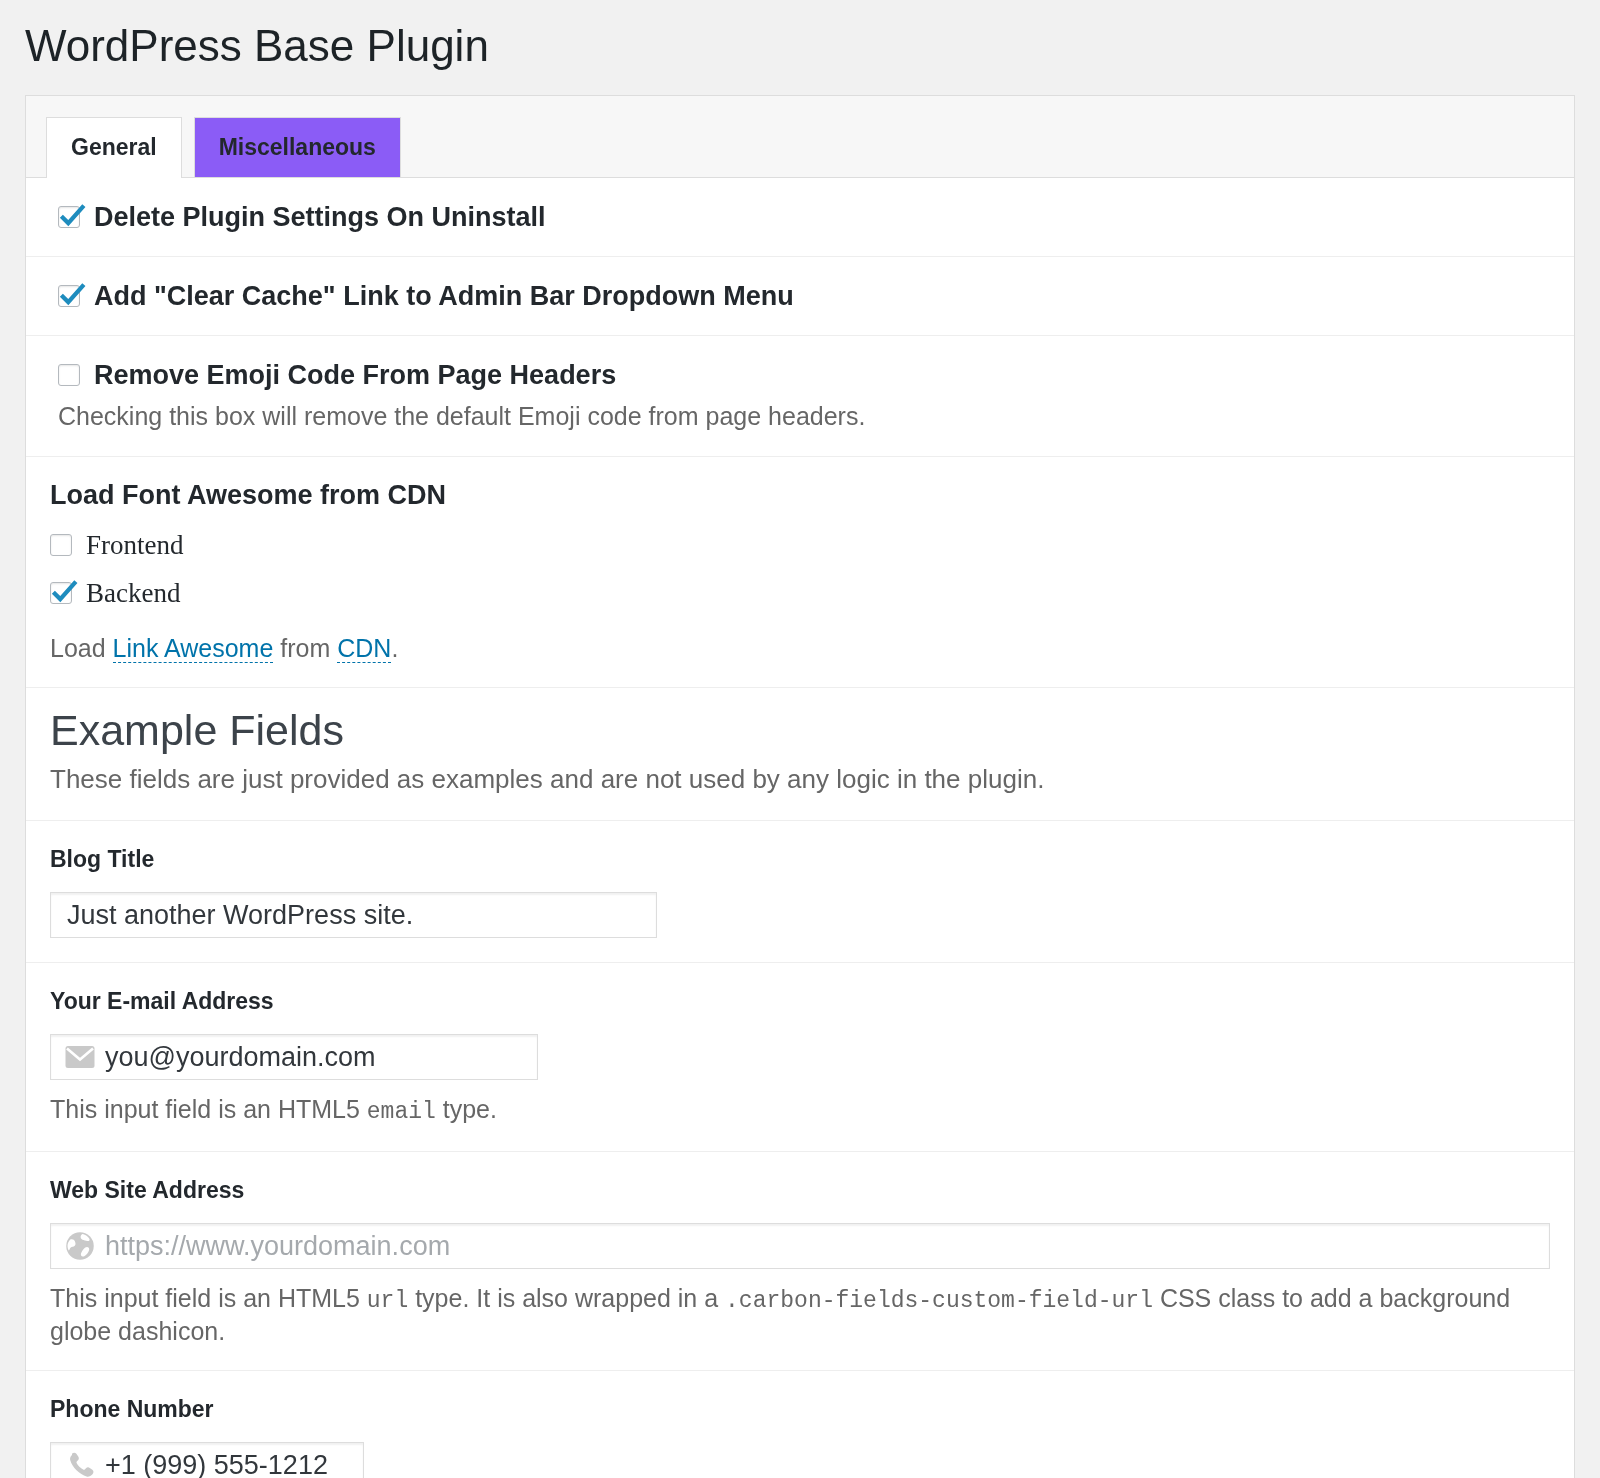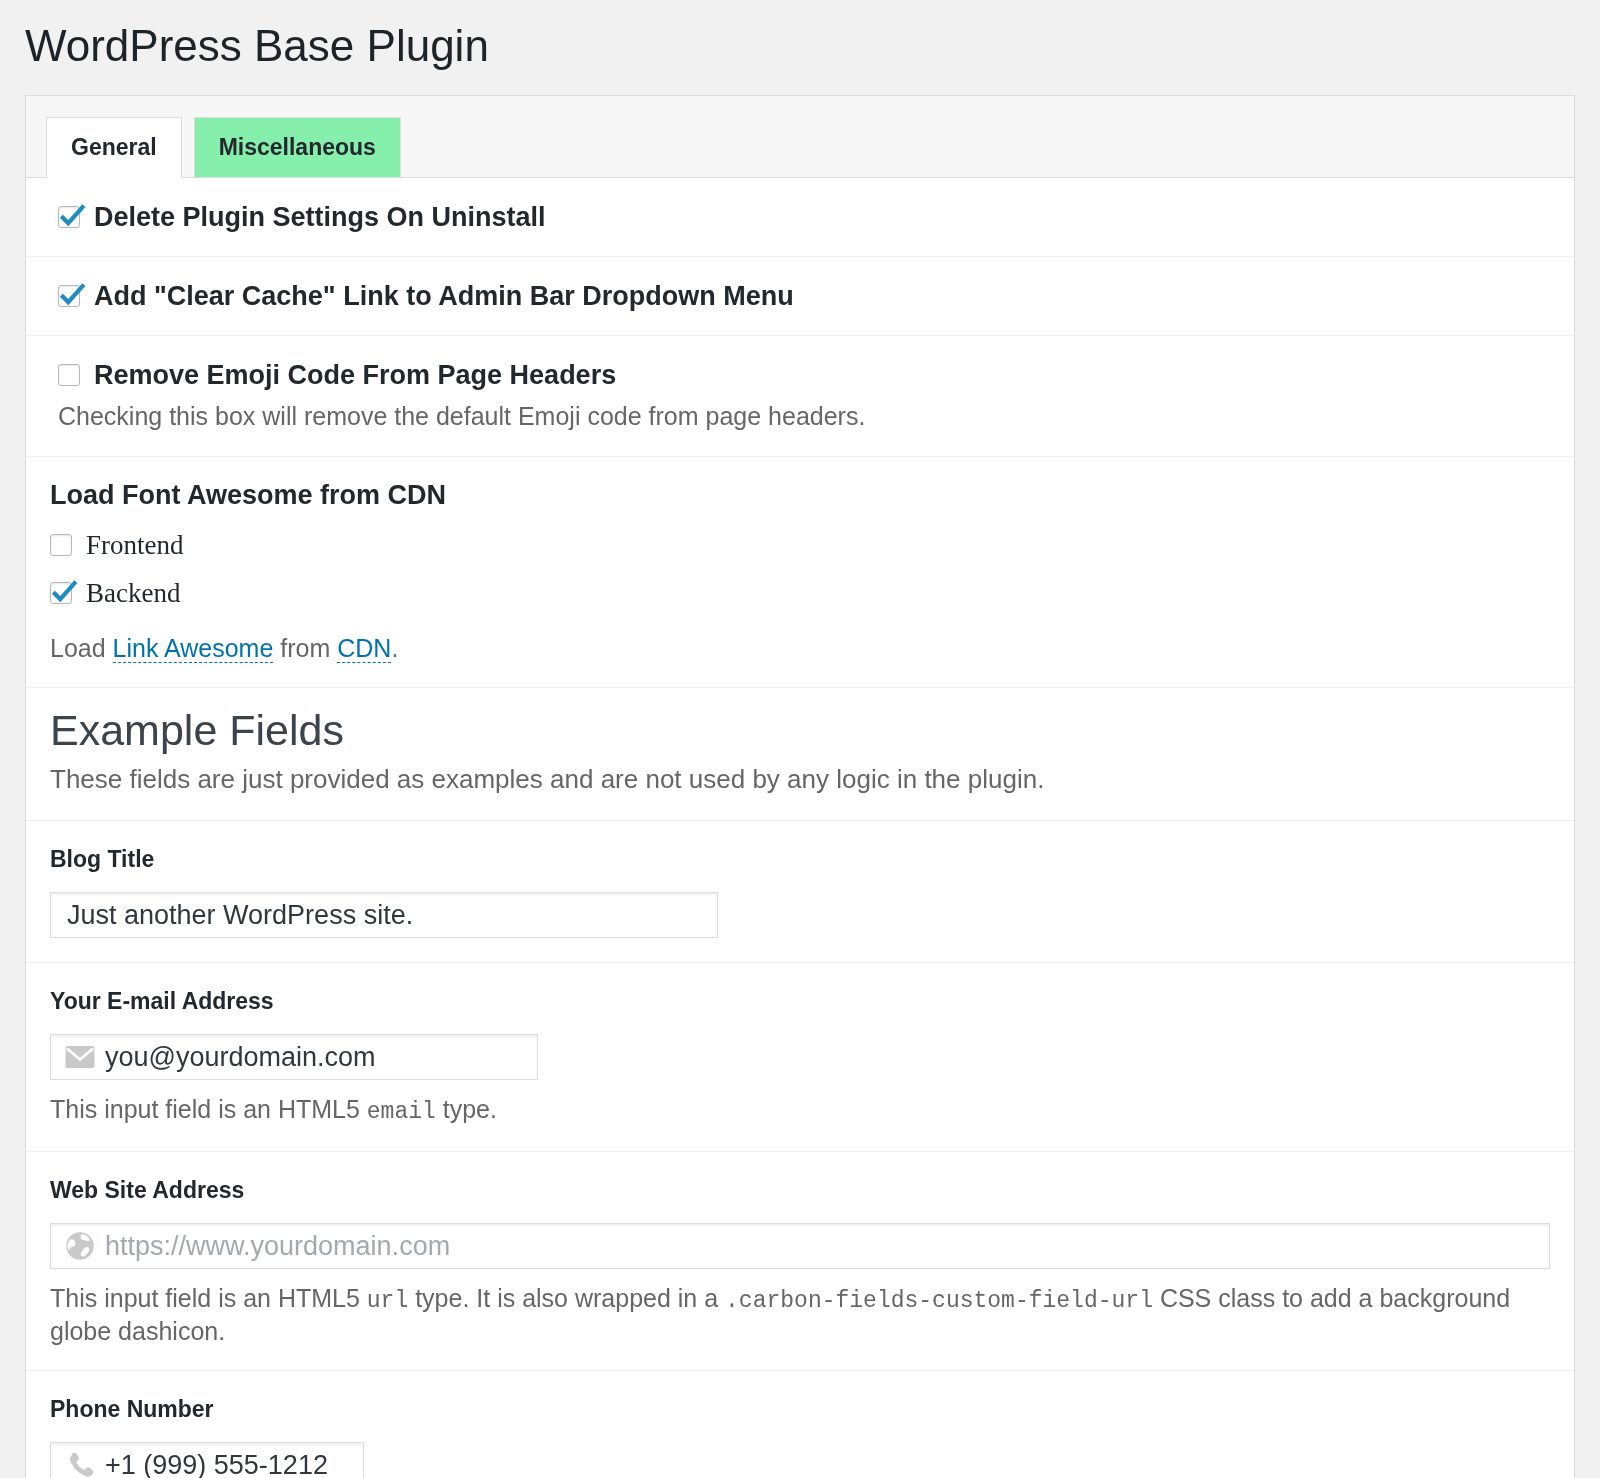--- a/index.html
+++ b/index.html
@@ -48,21 +48,21 @@
     color: #23282d;
     border: 1px solid #ddd;
     border-bottom: none;
     cursor: pointer;
   }
   .tab.active {
     background: #fff;
     margin-bottom: -1px;
     height: 61px;
   }
-  .tab.inactive { background: #86efac; }
+  .tab.inactive { background: #8b5cf6; }
 
   
   .row { border-bottom: 1px solid #eee; padding: 24px; }
   .row:last-child { border-bottom: none; }
   .row-check { padding: 25px 7px 25px 32px; }
 
   .check-line { display: flex; align-items: center; gap: 14px; }
   .check-label { font-size: 27px; font-weight: 700; line-height: 28px; }
   .check-label.normal { font-weight: 400; font-family: Liberation Serif, serif; }
 
@@ -121,21 +121,21 @@
   }
   input.text::placeholder { color: #a5a9ad; opacity: 1; }
   .has-icon input.text { padding-left: 54px; }
   .field-icon {
     position: absolute; left: 15px; top: 50%;
     transform: translateY(-50%);
     width: 30px; height: 30px;
     pointer-events: none;
   }
   .field-help { margin-top: 14px; }
-  .w-blog { width: 668px; }
+  .w-blog { width: 607px; }
   .w-email { width: 488px; }
   .w-url { width: 100%; }
   .w-phone { width: 314px; }
 </style>
 </head>
 <body>
 
 <div class="wrap">
 
   <h1 class="page-title">WordPress Base Plugin</h1>

